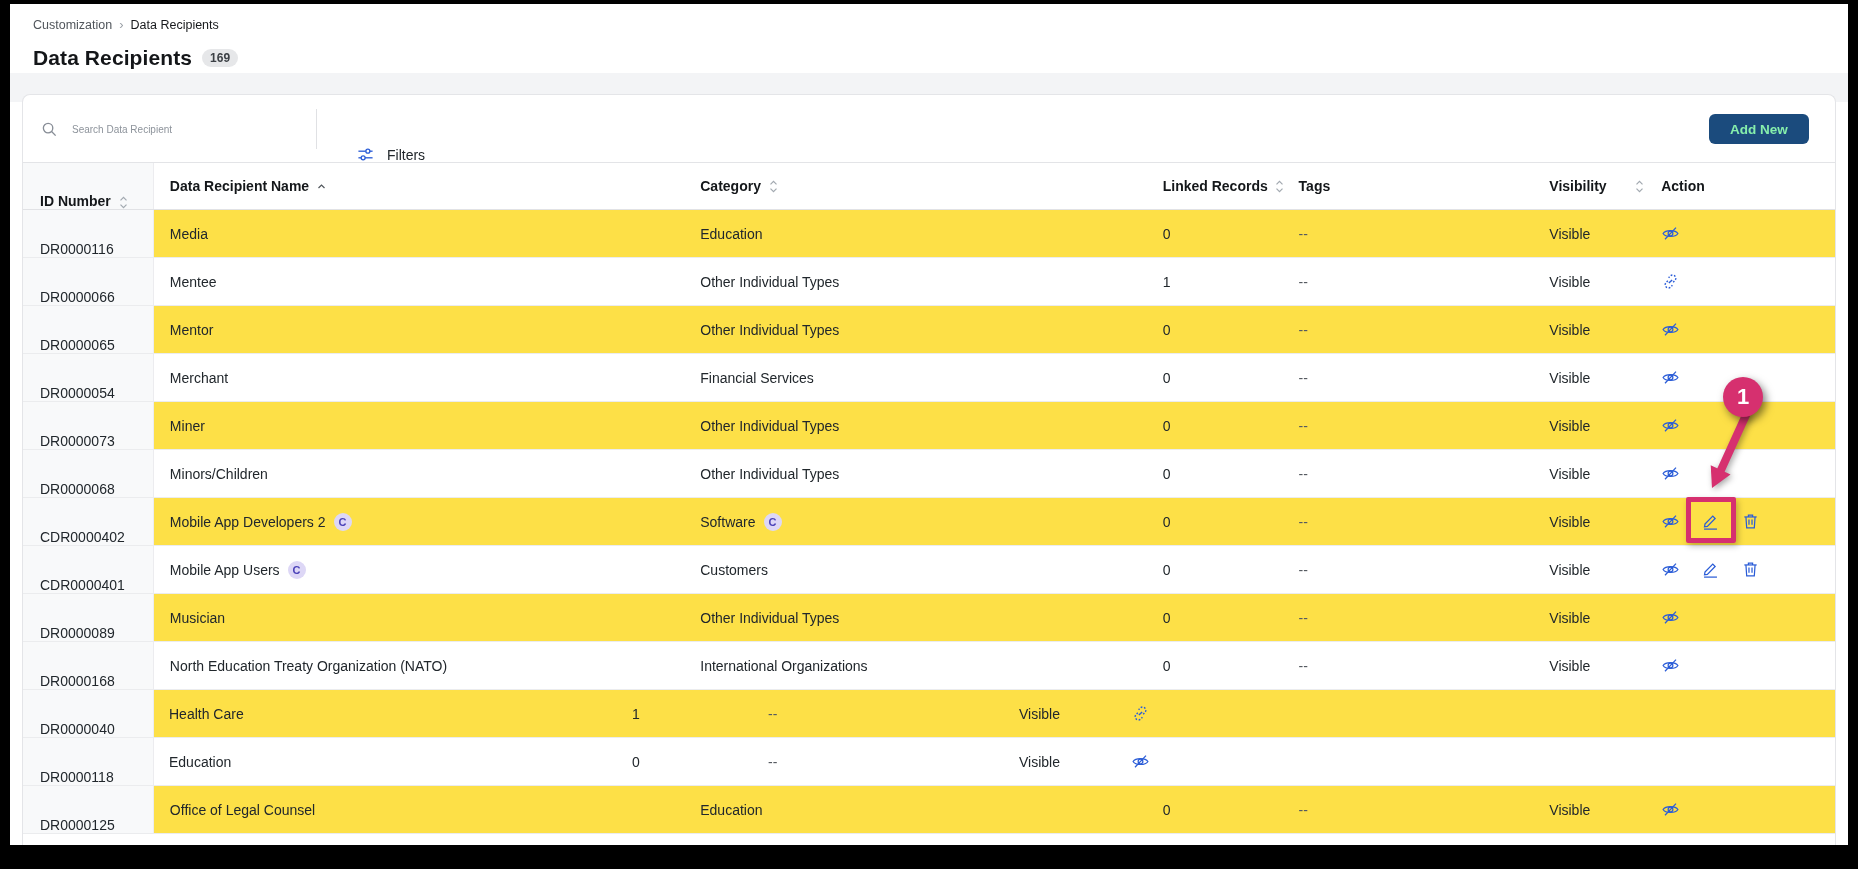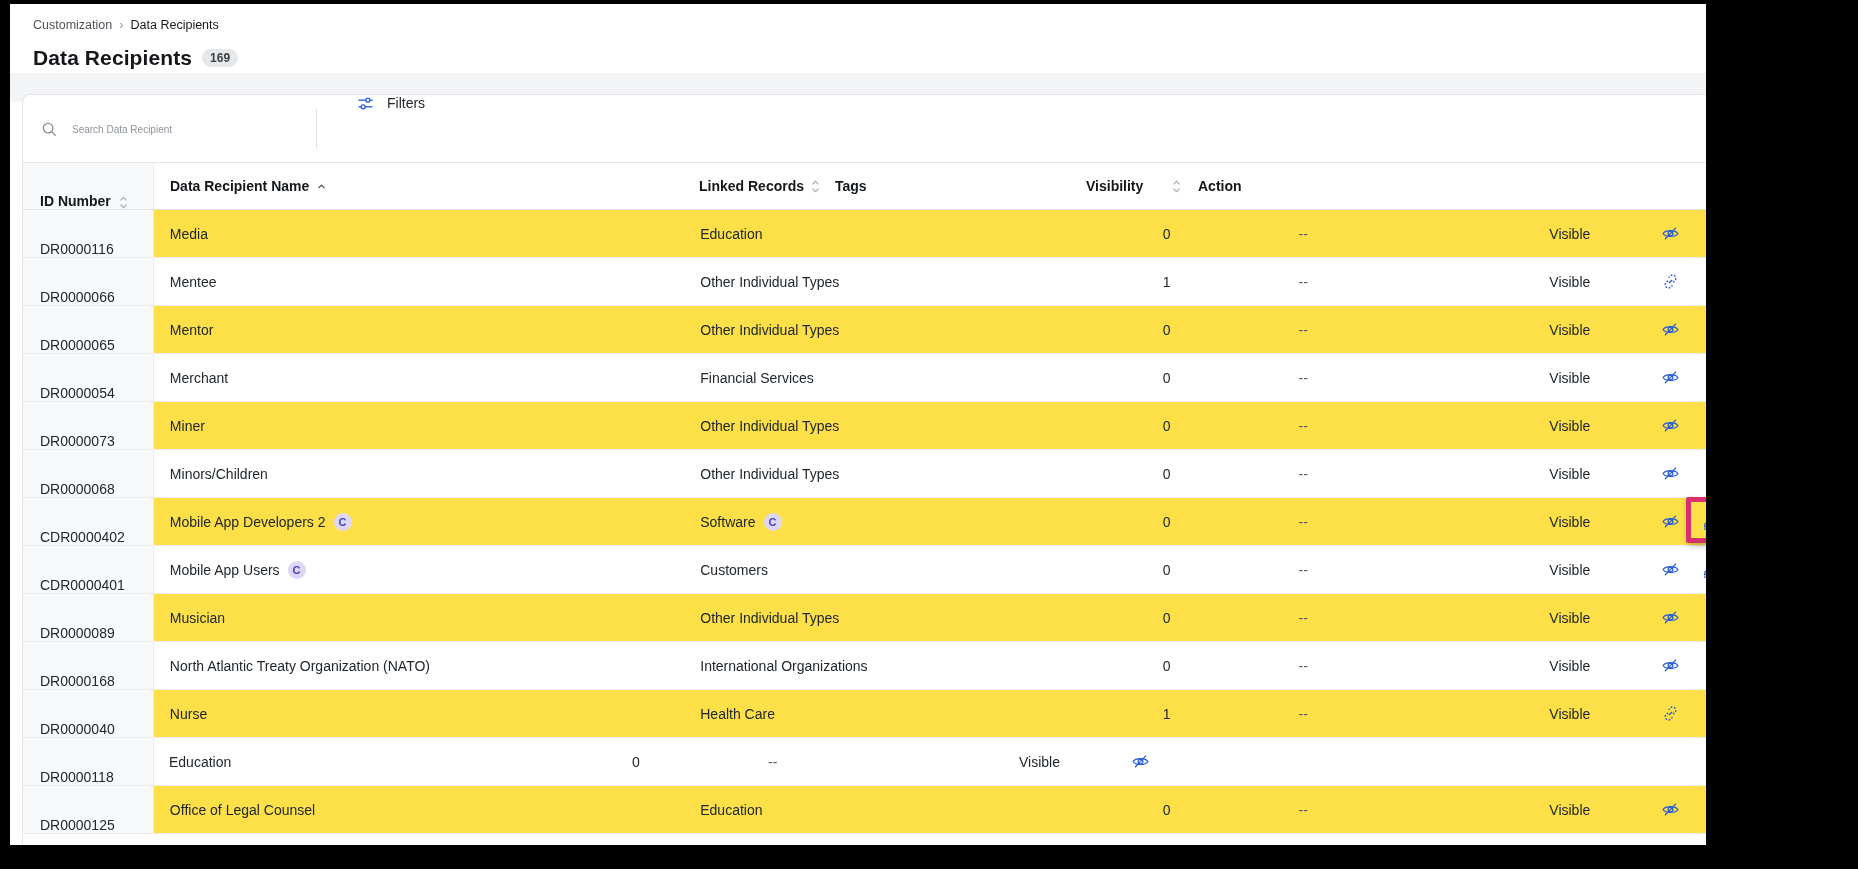--- a/index.html
+++ b/index.html
@@ -1,18 +1,18 @@
 <!DOCTYPE html>
 <html><head>
 <meta charset="utf-8">
 <style>
   * { margin:0; padding:0; box-sizing:border-box; }
   html,body { background:#000; }
   body { font-family:"Liberation Sans","DejaVu Sans",sans-serif; }
-  .stage { position:relative; width:1706px; height:869px; background:#000; overflow:hidden; }
+  .stage { position:relative; width:1848px; height:869px; background:#000; overflow:hidden; }
   .win { position:absolute; left:10px; top:4px; width:1838px; height:841px; background:#fff; overflow:hidden; }
 
   
   .page-header { position:absolute; left:0; top:0; width:100%; height:69px; background:#fff; }
   .breadcrumb { position:absolute; left:23px; top:13px; font-size:12.5px; color:#5a5f66; display:flex; align-items:center; gap:7px; }
   .bc-link { color:#50555b; cursor:pointer; }
   .bc-sep { color:#9aa0a6; font-size:13px; }
   .bc-current { color:#17191c; }
   .title-row { position:absolute; left:23px; top:42px; display:flex; align-items:center; gap:10px; }
   .title-row h1 { font-size:21px; font-weight:bold; color:#141619; letter-spacing:.1px; }
@@ -21,21 +21,21 @@
   .gray-band { position:absolute; left:0; top:69px; width:100%; height:29px; background:#f3f4f6; }
 
   
   .card { position:absolute; left:12px; top:90px; width:1814px; height:751px; background:#fff; border:1px solid #e4e5e8; border-bottom:none; border-radius:8px 8px 0 0; }
 
   
   .toolbar { position:relative; height:68px; border-bottom:1px solid #e3e4e7; }
   .search { position:absolute; left:0; top:0; width:293px; height:68px; display:flex; align-items:center; gap:14px; padding-left:18px; cursor:text; }
   .search .placeholder { font-size:10px; color:#8d939b; }
   .toolbar-divider { position:absolute; left:293px; top:14px; width:1px; height:40px; background:#e0e1e4; }
-  .filters-btn { position:absolute; left:318px; top:0; height:68px; display:flex; align-items:flex-start; gap:13px; padding:0 16px; cursor:pointer; }
+  .filters-btn { position:absolute; left:318px; top:0; height:68px; display:flex; align-items:flex-end; gap:13px; padding:0 16px; cursor:pointer; }
   .filters-btn span { font-size:14px; color:#21262b; }
   .add-new { position:absolute; left:1686px; top:19px; width:100px; height:30px; background:#1b4b7d; color:#86efac; border:none; border-radius:6px; font-size:13.5px; font-weight:bold; font-family:inherit; cursor:pointer; }
 
   
   .thead { display:flex; height:47px; border-bottom:1px solid #e1e2e5; }
   .th { display:flex; align-items:center; gap:8px; font-size:14px; font-weight:bold; color:#14171a; }
   .tbody .tr { display:flex; height:48px; border-bottom:1px solid #ebecee; background:#fff; }
   .tbody .tr.stripe { background:#fde047; }
   .td { display:flex; align-items:center; font-size:14px; color:#21272c; }
   .col-id        { width:131px; padding-left:17px;align-items:flex-end; }
@@ -117,20 +117,29 @@
             </span>
           </div>
           <div class="th col-name">
             <span>Data Recipient Name</span>
             <span class="sort-icon">
               <svg width="9" height="7" viewBox="0 0 9 7" fill="none" stroke="#50565c" stroke-width="1.2">
     <path d="M1.5 5 L4.5 2 L7.5 5"></path>
               </svg>
             </span>
           </div>
+          <div class="th col-category">
+            <span>Category</span>
+            <span class="sort-icon">
+              <svg width="9" height="13" viewBox="0 0 9 13" fill="none" stroke="#a2a9b0" stroke-width="1.2">
+    <path d="M1.5 4.4 L4.5 1.4 L7.5 4.4"></path>
+                <path d="M1.5 8.6 L4.5 11.6 L7.5 8.6"></path>
+              </svg>
+            </span>
+          </div>
           <div class="th col-linked">
             <span>Linked Records</span>
             <span class="sort-icon">
               <svg width="9" height="13" viewBox="0 0 9 13" fill="none" stroke="#a2a9b0" stroke-width="1.2">
     <path d="M1.5 4.4 L4.5 1.4 L7.5 4.4"></path>
                 <path d="M1.5 8.6 L4.5 11.6 L7.5 8.6"></path>
               </svg>
             </span>
           </div>
           <div class="th col-tags">
@@ -442,21 +451,21 @@
                   <line x1="4.2" y1="16" x2="15.8" y2="3.8"></line>
                 </svg>
               </span>
             </div>
           </div>
           <div class="tr">
             <div class="td col-id">
               <span>DR0000168</span>
             </div>
             <div class="td col-name">
-              <span>North Atlantic Treaty Organization (NATO)</span>
+              <span>North Education Treaty Organization (NATO)</span>
             </div>
             <div class="td col-category">
               <span>International Organizations</span>
             </div>
             <div class="td col-linked">
               <span>0</span>
             </div>
             <div class="td col-tags">
               <span>--</span>
             </div>
@@ -469,23 +478,20 @@
     <path d="M2.2 10 C 4.8 5.8, 15.2 5.8, 17.8 10 C 15.2 14.2, 4.8 14.2, 2.2 10 Z"></path>
     <circle cx="10" cy="10" r="2.5"></circle>
                   <line x1="4.2" y1="16" x2="15.8" y2="3.8"></line>
                 </svg>
               </span>
             </div>
           </div>
           <div class="tr stripe">
             <div class="td col-id">
               <span>DR0000040</span>
-            </div>
-            <div class="td col-name">
-              <span>Nurse</span>
             </div>
             <div class="td col-category">
               <span>Health Care</span>
             </div>
             <div class="td col-linked">
               <span>1</span>
             </div>
             <div class="td col-tags">
               <span>--</span>
             </div>

